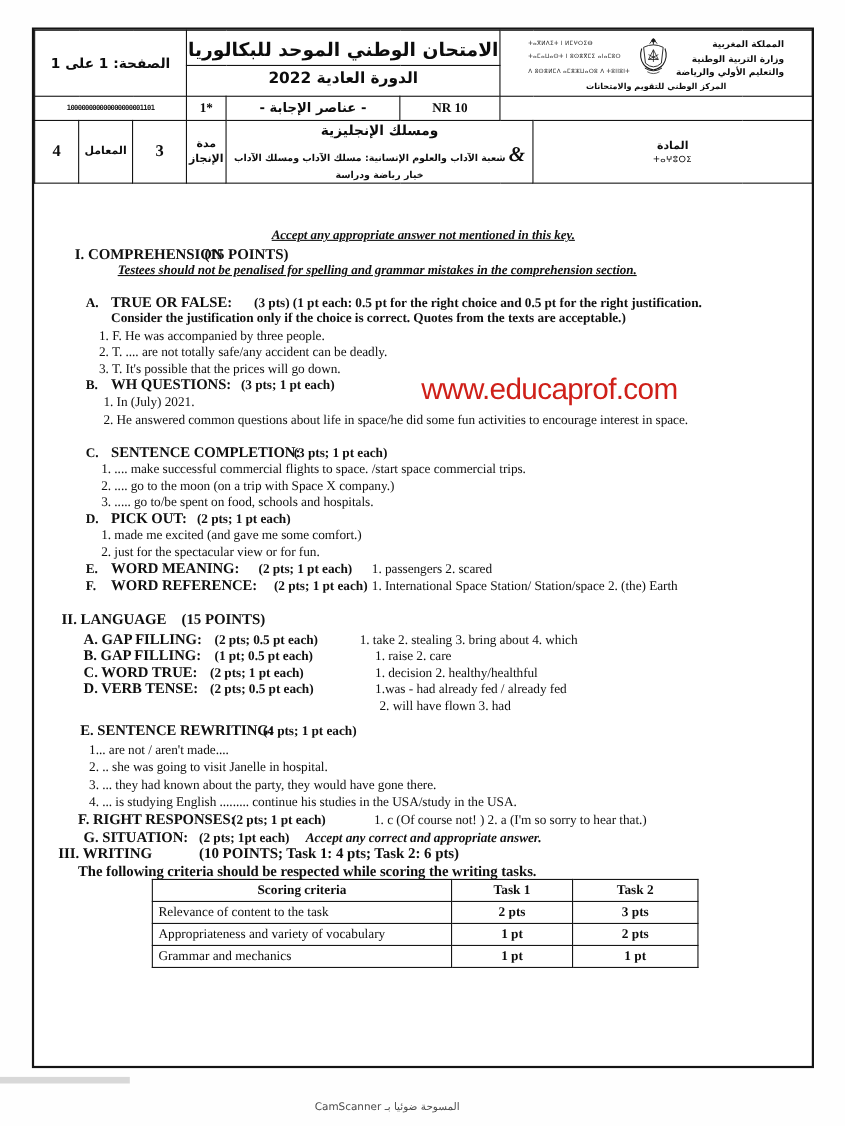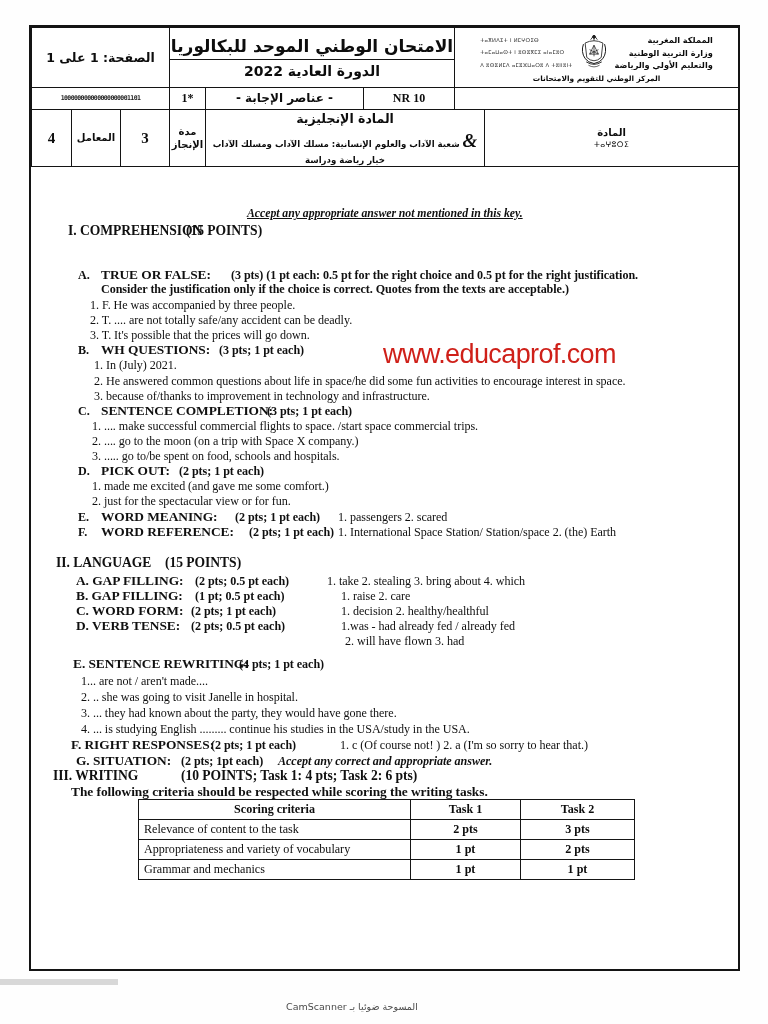--- a/index.html
+++ b/index.html
@@ -329,56 +329,56 @@
           <span>المعامل</span>
         </td>
         <td class="h-num">
           <span>3</span>
         </td>
         <td class="ar h-small-ar">
           <span>مدة الإنجاز</span>
         </td>
         <td colspan="4">
           <div class="ar h-subject-ar">
-            <span>المادة الإنجليزية</span>
+            <span>ومسلك الإنجليزية</span>
           </div>
           <div class="ar h-subject-sub">
             <span class="h-amp">&amp;</span>
             <span>شعبة الآداب والعلوم الإنسانية: مسلك الآداب ومسلك الآداب خيار رياضة ودراسة</span>
           </div>
         </td>
         <td colspan="2">
           <div class="ar h-small-ar">المادة</div>
           <div class="h-tifinagh">ⵜⴰⵖⵓⵔⵉ</div>
         </td>
       </tr>
     </tbody>
       </table>
 
     <div id="content">
 
       <div class="ln biu" style="left:216px; top:179px; font-size:11.8px;">Accept any appropriate answer not mentioned in this key.</div>
 
       <div class="ln sec" style="left:37px; top:196px;">I. COMPREHENSION</div>
       <div class="ln sec" style="left:155px; top:196px;">(15 POINTS)</div>
+      <div class="ln biu" style="left:76px; top:211px; font-size:11.9px;">Testees should not be penalised for spelling and grammar mistakes in the comprehension section.</div>
 
       <div class="ln b" style="left:47px; top:241px;">A.</div>
       <div class="ln b big" style="left:70px; top:240px;">TRUE OR FALSE:</div>
       <div class="ln b" style="left:200px; top:241px;">(3 pts) (1 pt each: 0.5 pt for the right choice and 0.5 pt for the right justification.</div>
       <div class="ln b" style="left:70px; top:255px;">Consider the justification only if the choice is correct. Quotes from the texts are acceptable.)</div>
       <div class="ln" style="left:59px; top:271px;">1.  F. He was accompanied by three people.</div>
       <div class="ln" style="left:59px; top:286px;">2.  T. .... are not totally safe/any accident can be deadly.</div>
       <div class="ln" style="left:59px; top:301px;">3.  T.  It's possible that the prices will go down.</div>
 
       <div class="ln b" style="left:47px; top:316px;">B.</div>
       <div class="ln b big" style="left:70px; top:315px;">WH QUESTIONS:</div>
       <div class="ln b" style="left:188px; top:316px;">(3 pts; 1 pt each)</div>
       <div class="ln" style="left:63px; top:331px;">1. In (July) 2021.</div>
       <div class="ln" style="left:63px; top:347px;">2. He answered common questions about life in space/he did some fun activities to encourage interest in space.</div>
-      <div class="ln" style="left:63px; top:362px;">3. because of/thanks to improvement in technology and infrastructure.</div>
 
       <div class="ln b" style="left:47px; top:377px;">C.</div>
       <div class="ln b big" style="left:70px; top:376px;">SENTENCE COMPLETION:</div>
       <div class="ln b" style="left:236px; top:377px;">(3 pts; 1 pt each)</div>
       <div class="ln" style="left:61px; top:392px;">1. .... make successful commercial flights to space. /start space commercial trips.</div>
       <div class="ln" style="left:61px; top:407px;">2. .... go to the moon  (on a trip with Space X company.)</div>
       <div class="ln" style="left:61px; top:422px;">3. ..... go to/be spent on food, schools and hospitals.</div>
 
       <div class="ln b" style="left:47px; top:437px;">D.</div>
       <div class="ln b big" style="left:70px; top:436px;">PICK OUT:</div>
@@ -400,21 +400,21 @@
       <div class="ln sec" style="left:134px; top:528px;">(15 POINTS)</div>
 
       <div class="ln b big" style="left:45px; top:546px;">A. GAP FILLING:</div>
       <div class="ln b" style="left:164px; top:547px;">(2 pts; 0.5 pt each)</div>
       <div class="ln" style="left:296px; top:547px;">1. take      2. stealing     3. bring about      4. which</div>
 
       <div class="ln b big" style="left:45px; top:561px;">B. GAP FILLING:</div>
       <div class="ln b" style="left:164px; top:562px;">(1 pt; 0.5 pt each)</div>
       <div class="ln" style="left:310px; top:562px;">1. raise      2. care</div>
 
-      <div class="ln b big" style="left:45px; top:576px;">C. WORD FORM:</div>
+      <div class="ln b big" style="left:45px; top:576px;">C. WORD TRUE:</div>
       <div class="ln b" style="left:160px; top:577px;">(2 pts; 1 pt each)</div>
       <div class="ln" style="left:310px; top:577px;">1. decision        2. healthy/healthful</div>
 
       <div class="ln b big" style="left:45px; top:591px;">D. VERB TENSE:</div>
       <div class="ln b" style="left:160px; top:592px;">(2 pts; 0.5 pt each)</div>
       <div class="ln" style="left:310px; top:592px;">1.was      -  had already fed / already fed</div>
       <div class="ln" style="left:314px; top:607px;">2. will have flown      3. had</div>
 
       <div class="ln b big" style="left:42px; top:629px;">E. SENTENCE REWRITING:</div>
       <div class="ln b" style="left:208px; top:630px;">(4 pts; 1 pt each)</div>

